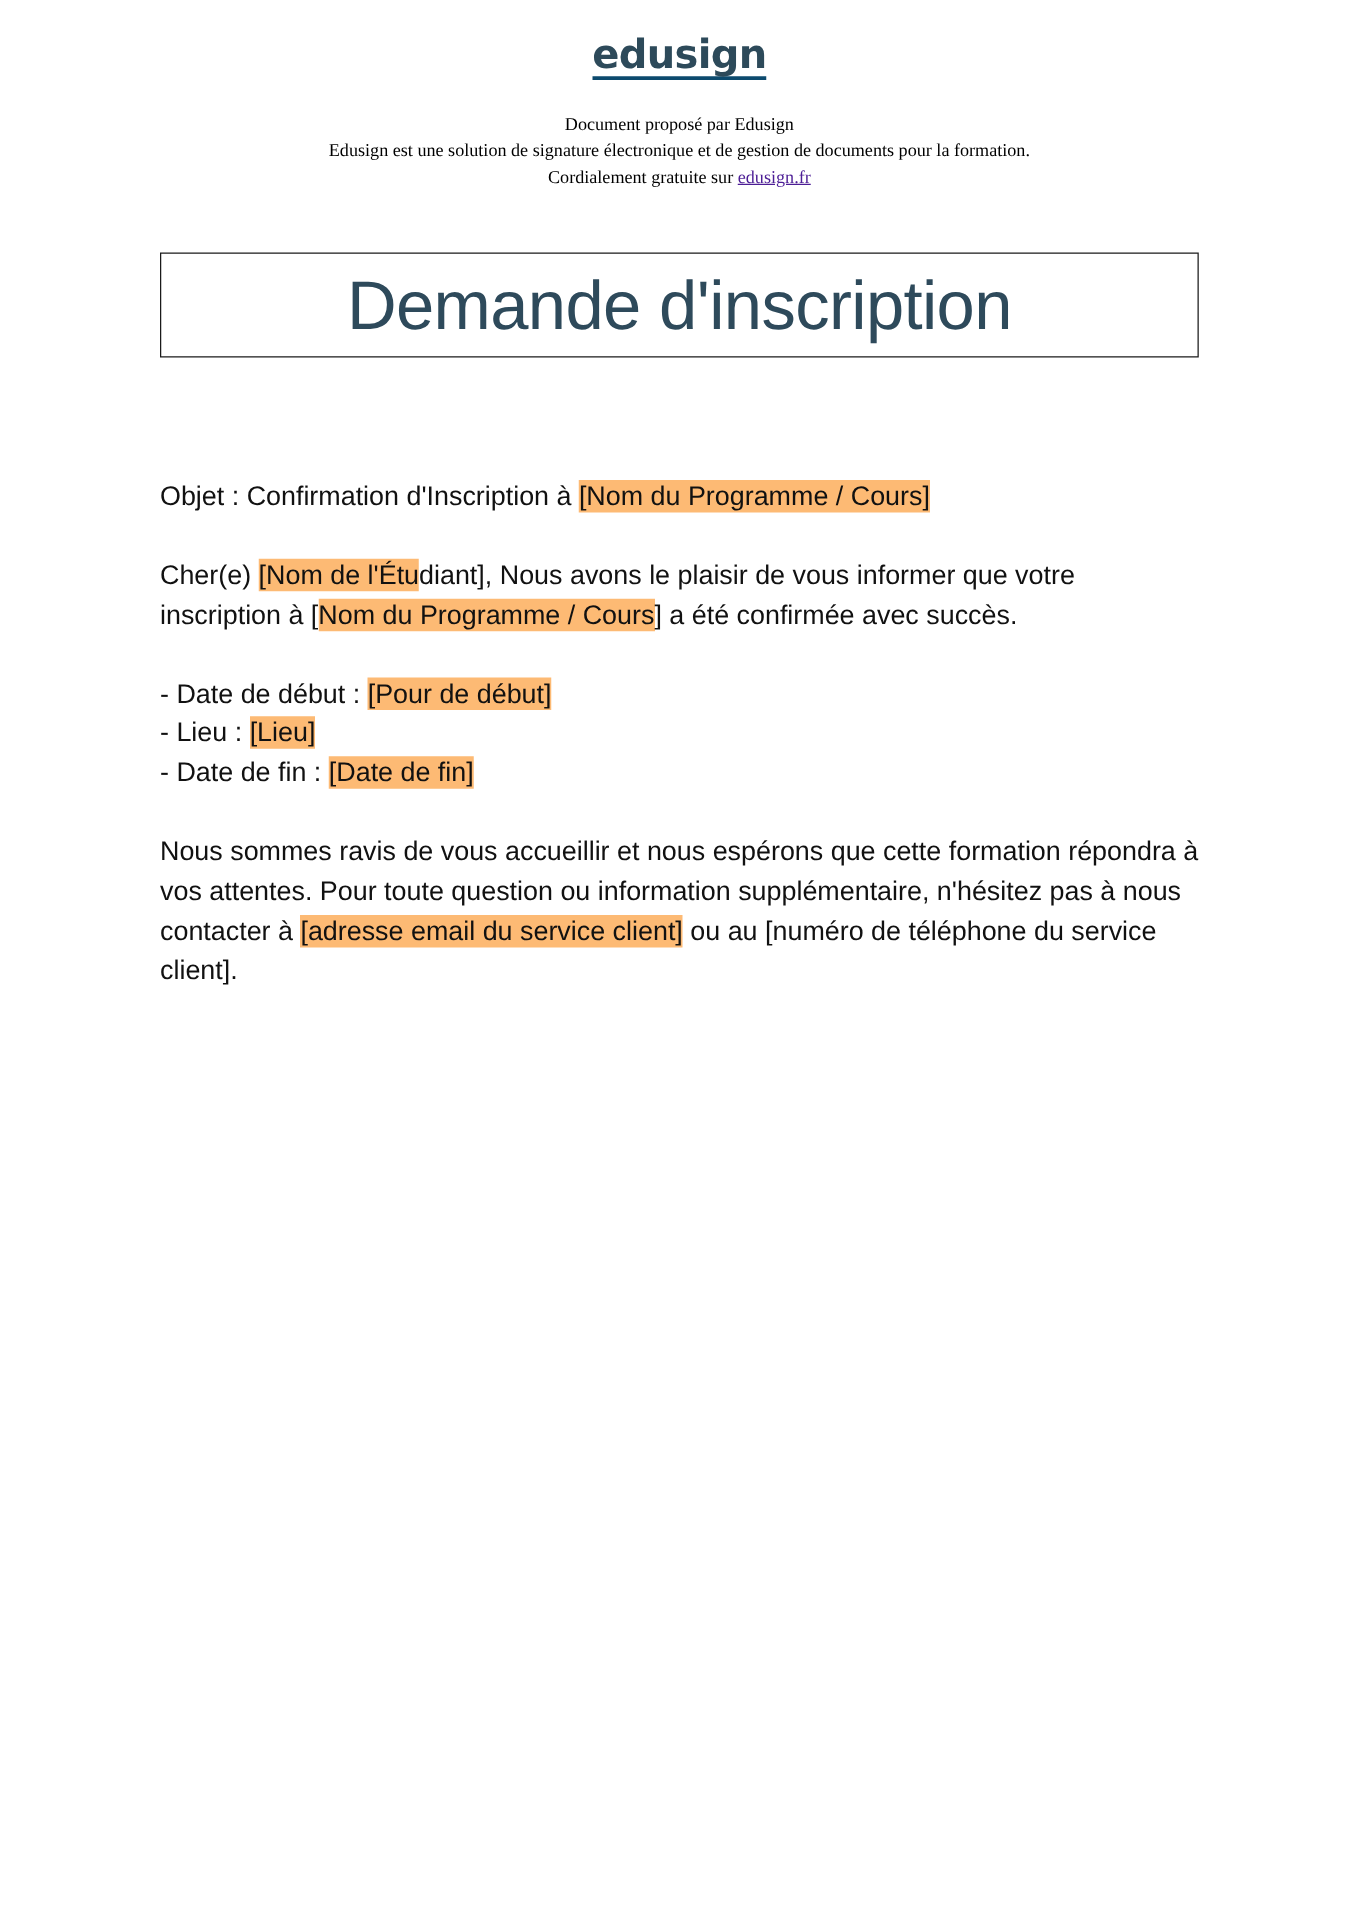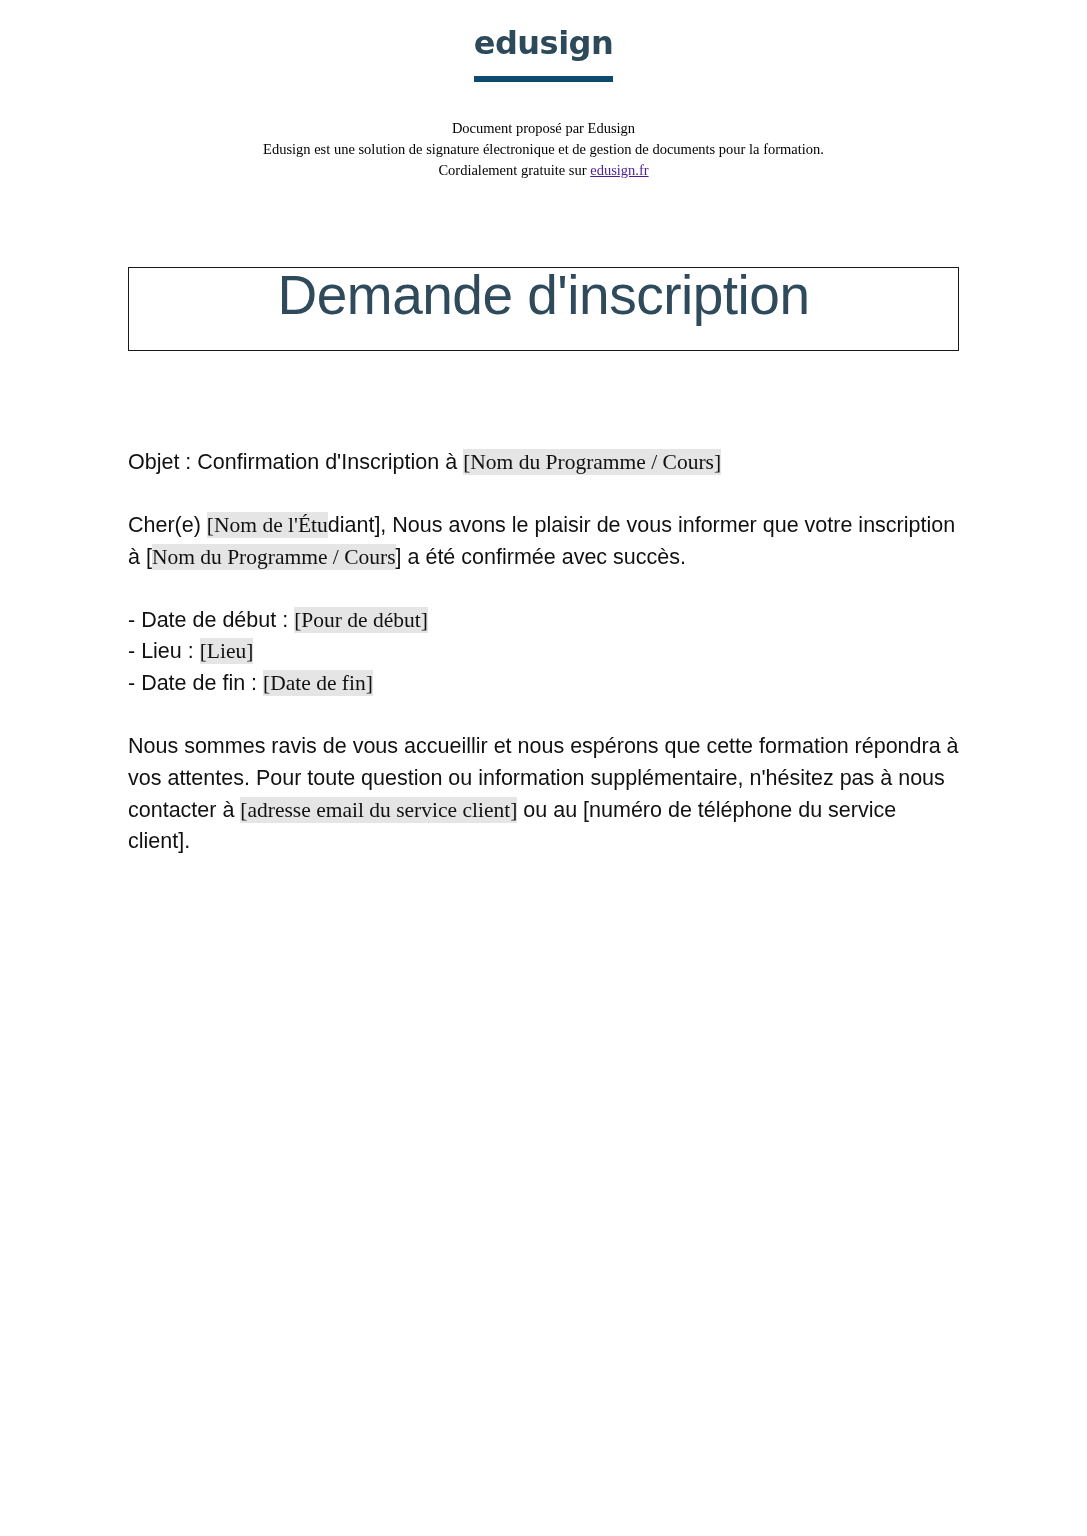--- a/index.html
+++ b/index.html
@@ -21,47 +21,48 @@
     text-align: center;
     margin-top: 26px;
   }
   .brand-word {
     display: inline-block;
     font-family: "DejaVu Sans", sans-serif;
     font-size: 32px;
     font-weight: 700;
     letter-spacing: -0.5px;
     color: #2d4a5a;
-    border-bottom: 6px solid #0c4a6e;
-    padding-bottom: 15px;
+    border-bottom: 3px solid #0c4a6e;
+    padding-bottom: 0;
     line-height: 1.1;
   }
 
   .header-note {
     text-align: center;
     font-family: "Liberation Serif", serif;
     font-size: 14.5px;
     line-height: 1.45;
     color: #000;
-    margin-top: 36px;
+    margin-top: 26px;
   }
   .header-note .line2 {
     white-space: nowrap;
   }
   .header-note a {
     color: #4c1d95;
     text-decoration: underline;
   }
 
   
   .title-box {
-    margin: 86px 128px 0 128px;
+    margin: 49px 128px 0 128px;
     border: 1.5px solid #1a1a1a;
     height: 82px;
     display: flex;
+    align-items: center;
     justify-content: center;
   }
   .title-text {
     font-family: "Liberation Sans", sans-serif;
     font-size: 55px;
     font-weight: 400;
     color: #2e4a5b;
     letter-spacing: -0.5px;
     line-height: 1;
   }
@@ -75,24 +76,23 @@
     color: #111;
   }
   .para {
     margin: 0;
   }
   .spacer-lg { height: 31px; }
   .spacer-xl { height: 62px; }
   .spacer-md { height: 31px; }
 
   .hl {
-    background: #e5e5e5;
+    background: #fdba74;
     padding: 1px 0;
     box-decoration-break: clone;
-    font-family: Liberation Serif, serif;
     -webkit-box-decoration-break: clone;
   }
 
   .list-line { margin: 0; }
 </style>
 </head>
 <body>
 
 <div class="brand">
   <span class="brand-word">edusign</span>

